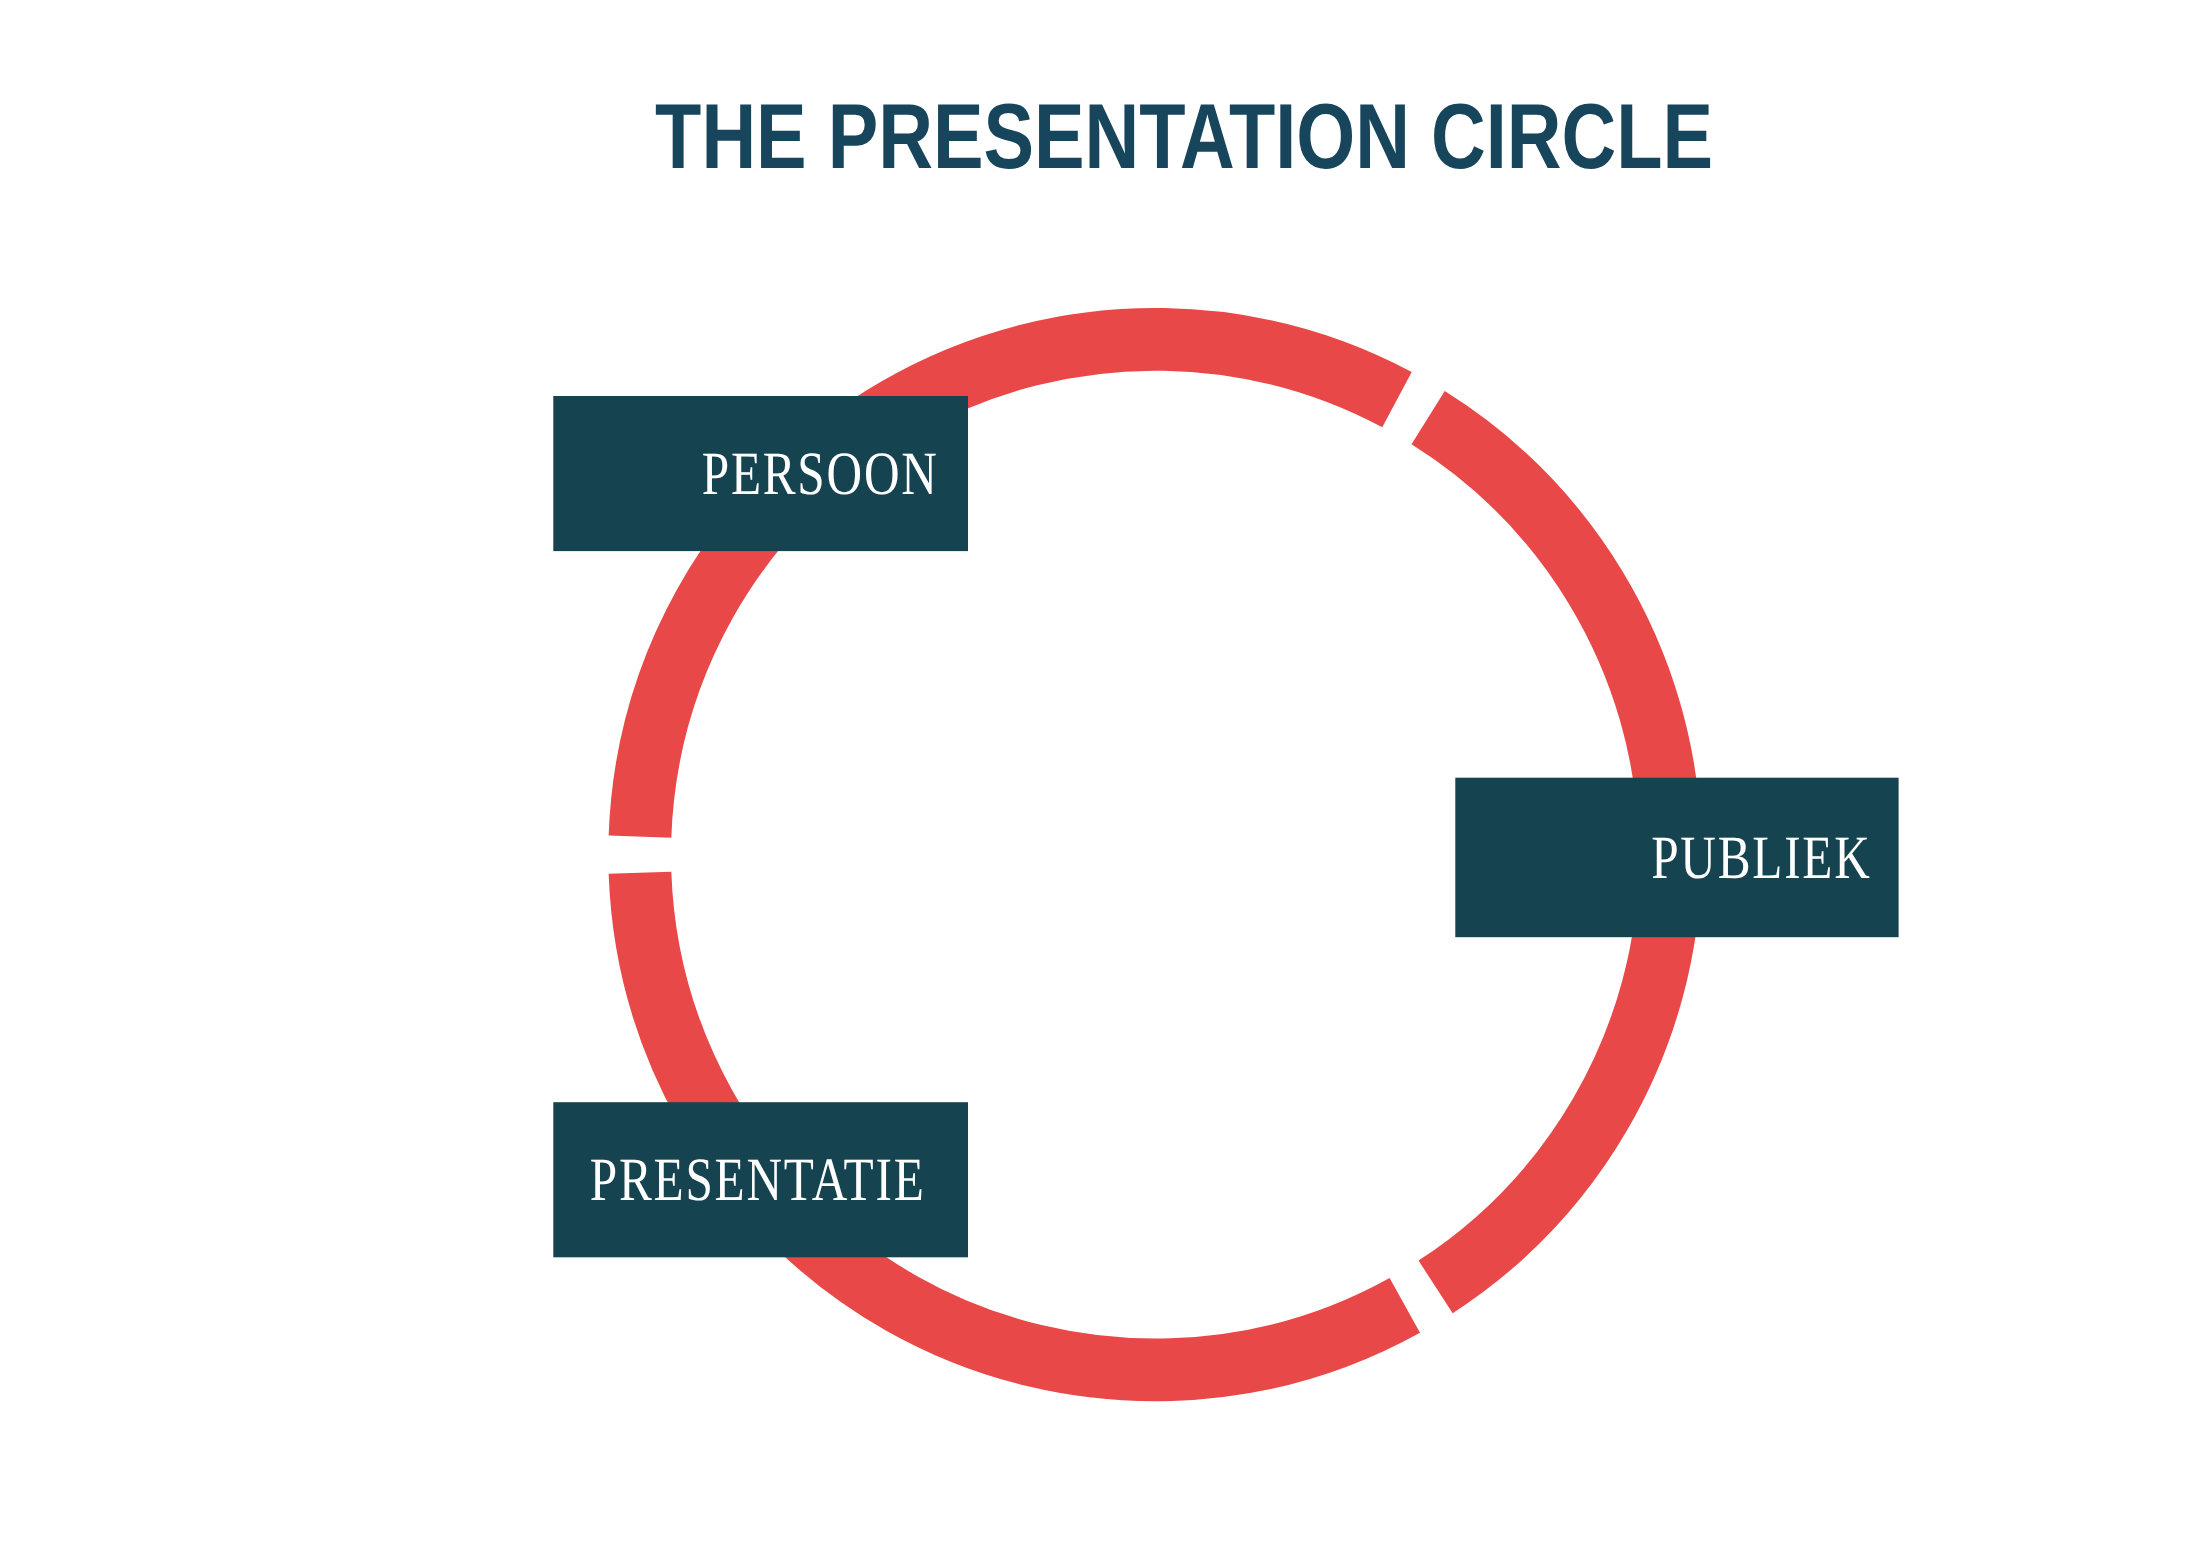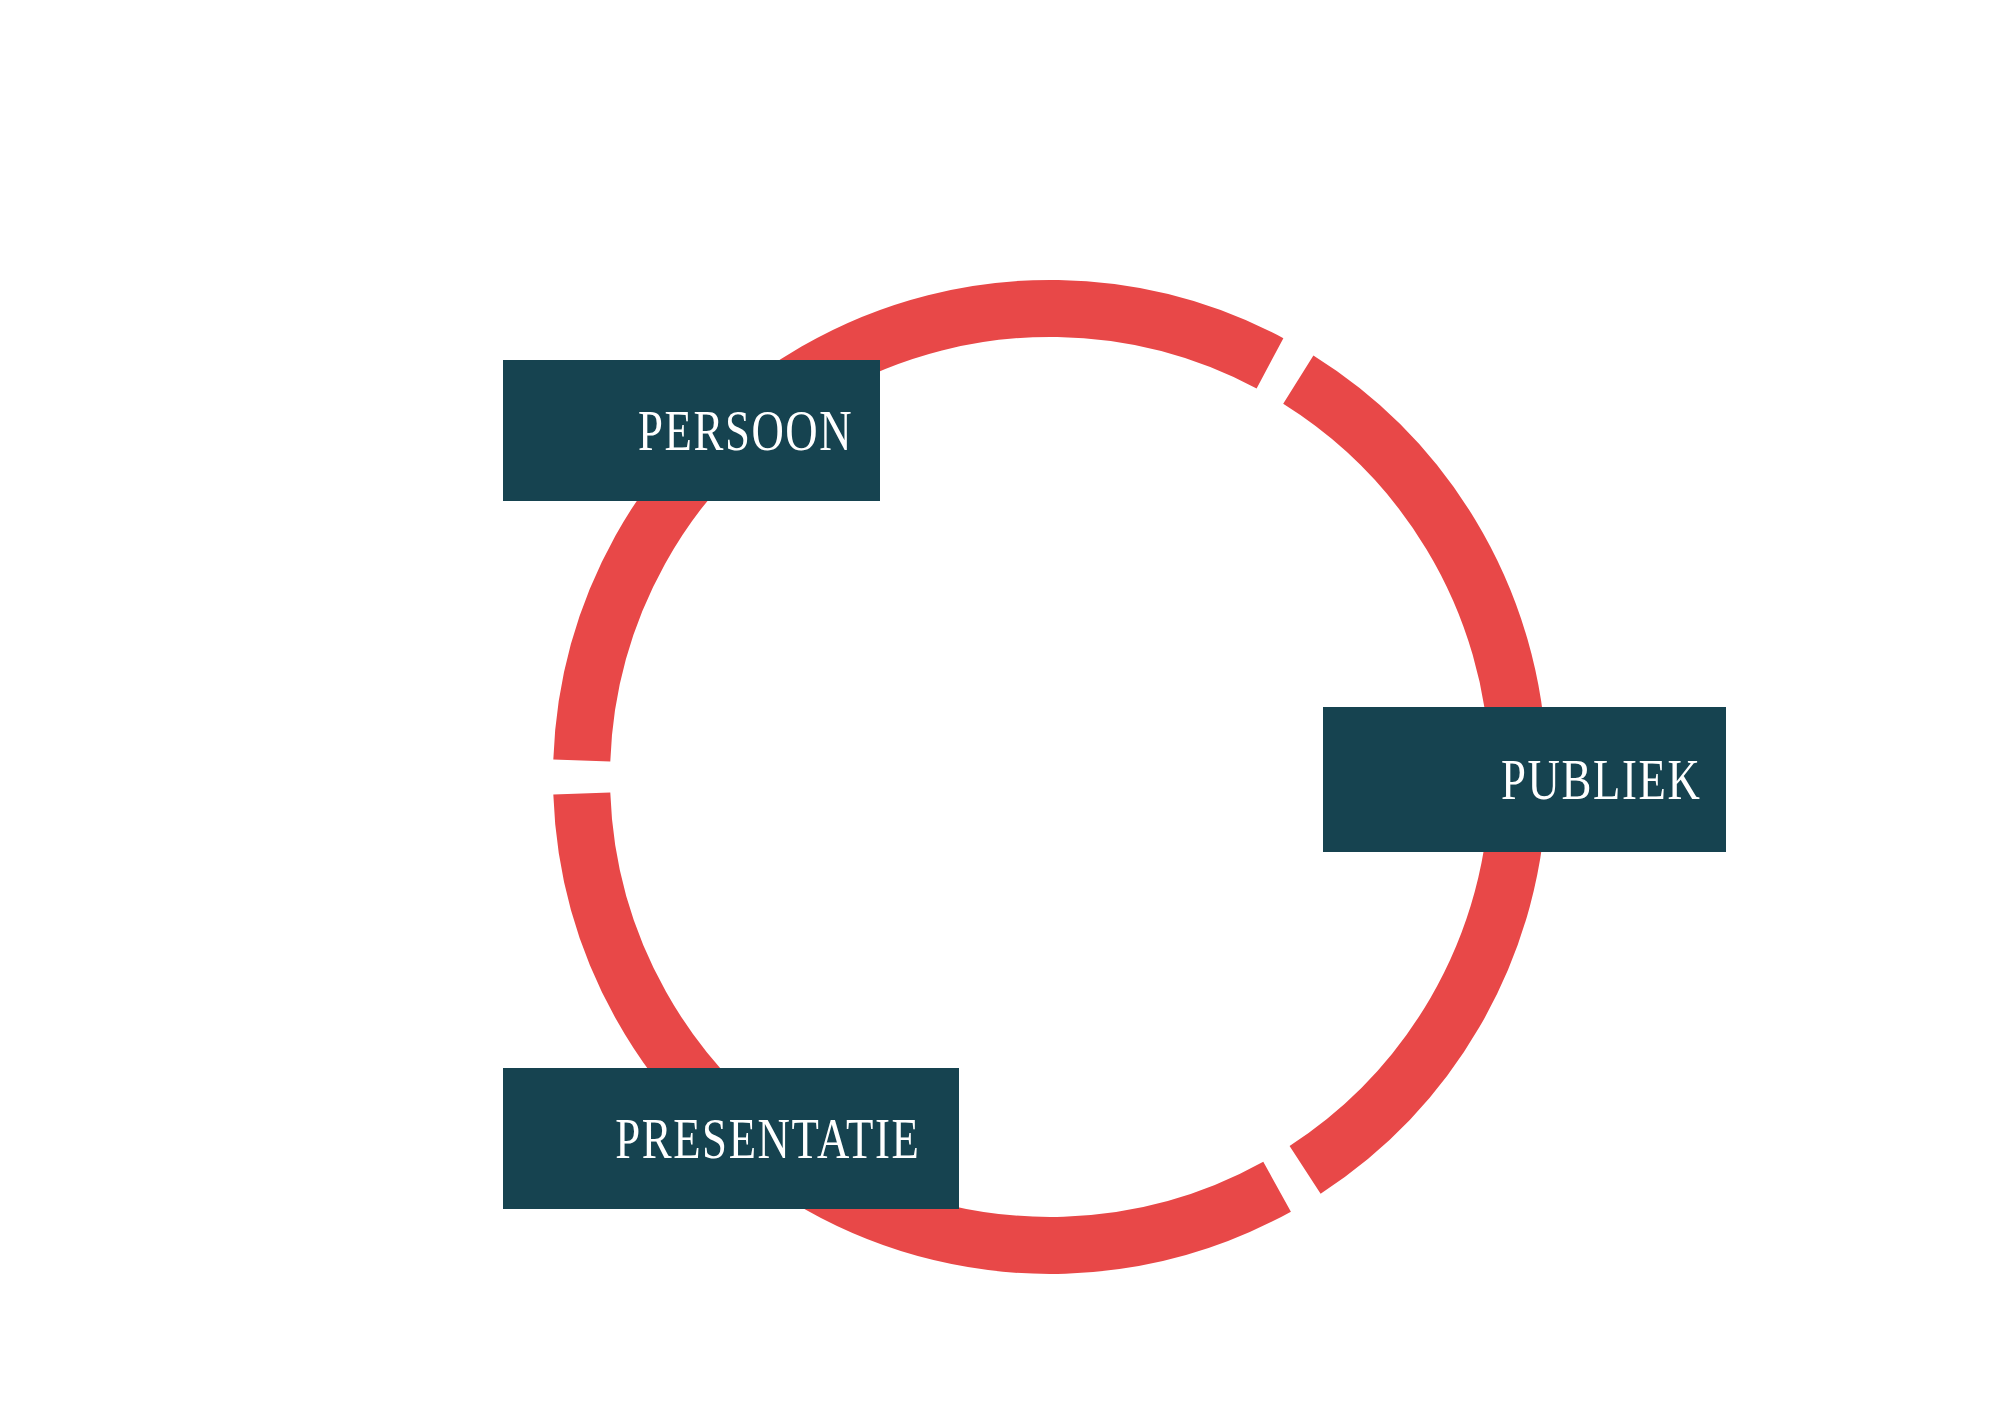--- a/index.html
+++ b/index.html
@@ -49,38 +49,39 @@
   }
   .node {
     position: absolute;
     display: flex;
     align-items: center;
     justify-content: flex-end;
     background: #164350;
   }
   .node-persoon     { left: 503px;  top: 360px;  width: 377px; height: 141px; }
   .node-publiek     { left: 1323px; top: 707px;  width: 403px; height: 145px; }
-  .node-presentatie { left: 503px;  top: 1068px; width: 456px; height: 141px; }
+  .node-presentatie { left: 503px;  top: 1002px; width: 377px; height: 141px; }
   .node-label {
     font-family: "Liberation Serif", serif;
     font-weight: normal;
     font-size: 56px;
     letter-spacing: 2px;
     color: #ffffff;
     white-space: nowrap;
     display: inline-block;
     transform: scaleX(0.8);
     transform-origin: center;
   }
 </style>
 </head>
 <body>
 
 <div class="canvas">
 
+  <h1 class="title"><span class="title-inner" style="color: rgb(23, 69, 92);">THE PRESENTATION CIRCLE</span></h1>
 
   <svg class="ring" width="2000" height="1414" viewBox="0 0 2000 1414">
 
     <path d="M 1298.3 379.7 A 468.5 468.5 0 0 1 1305.1 1169.9" fill="none" stroke="#E84848" stroke-width="57"></path>
 
     <path d="M 1277.1 1186.7 A 468.5 468.5 0 0 1 581.8 793.4" fill="none" stroke="#E84848" stroke-width="57"></path>
 
     <path d="M 581.8 760.6 A 468.5 468.5 0 0 1 1270.0 363.3" fill="none" stroke="#E84848" stroke-width="57"></path>
   </svg>
 

